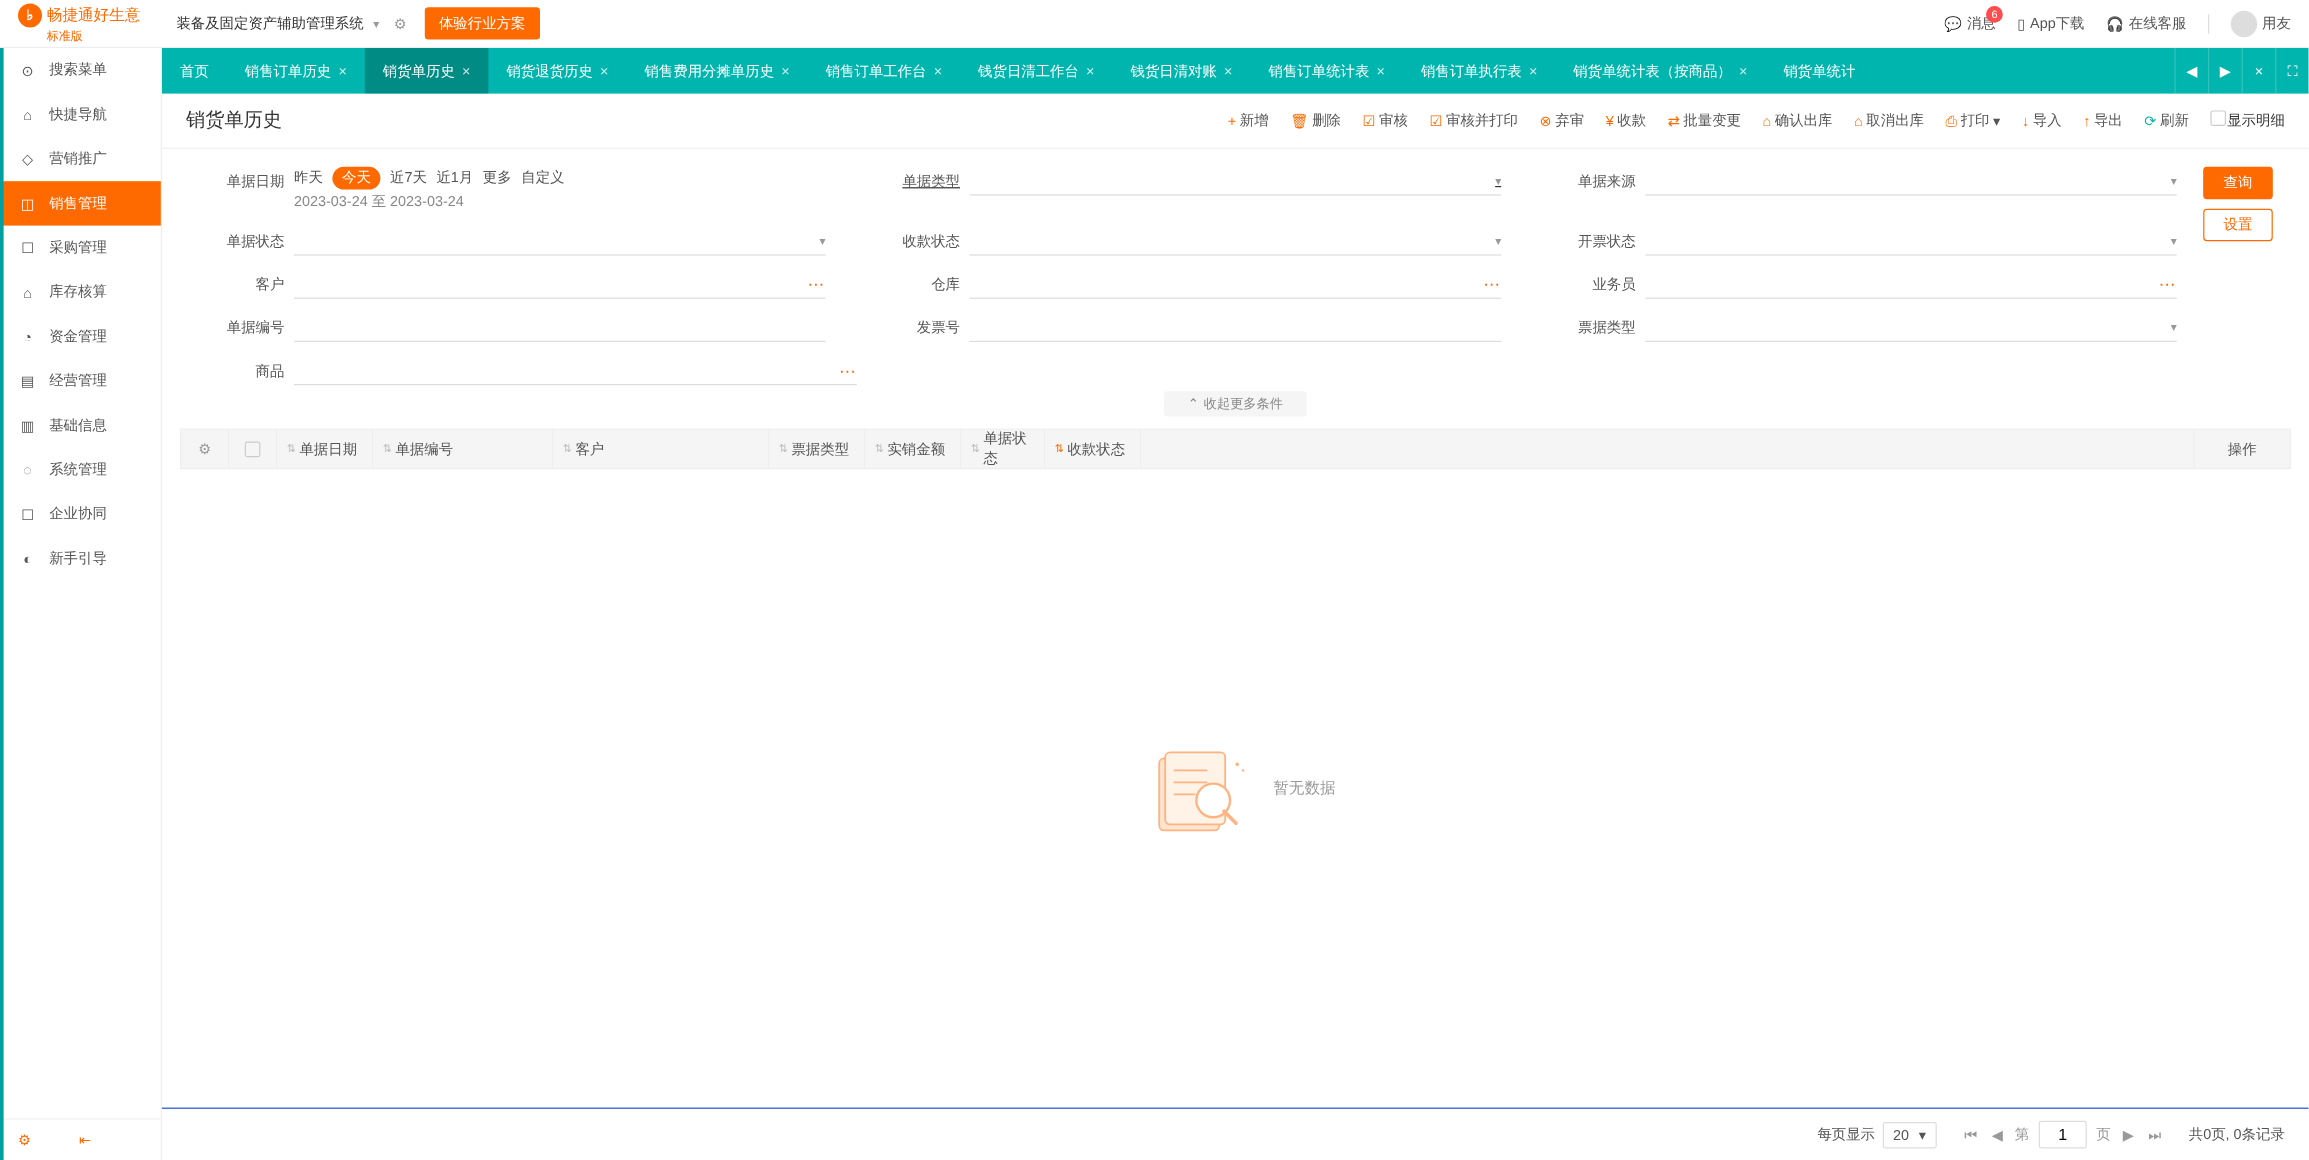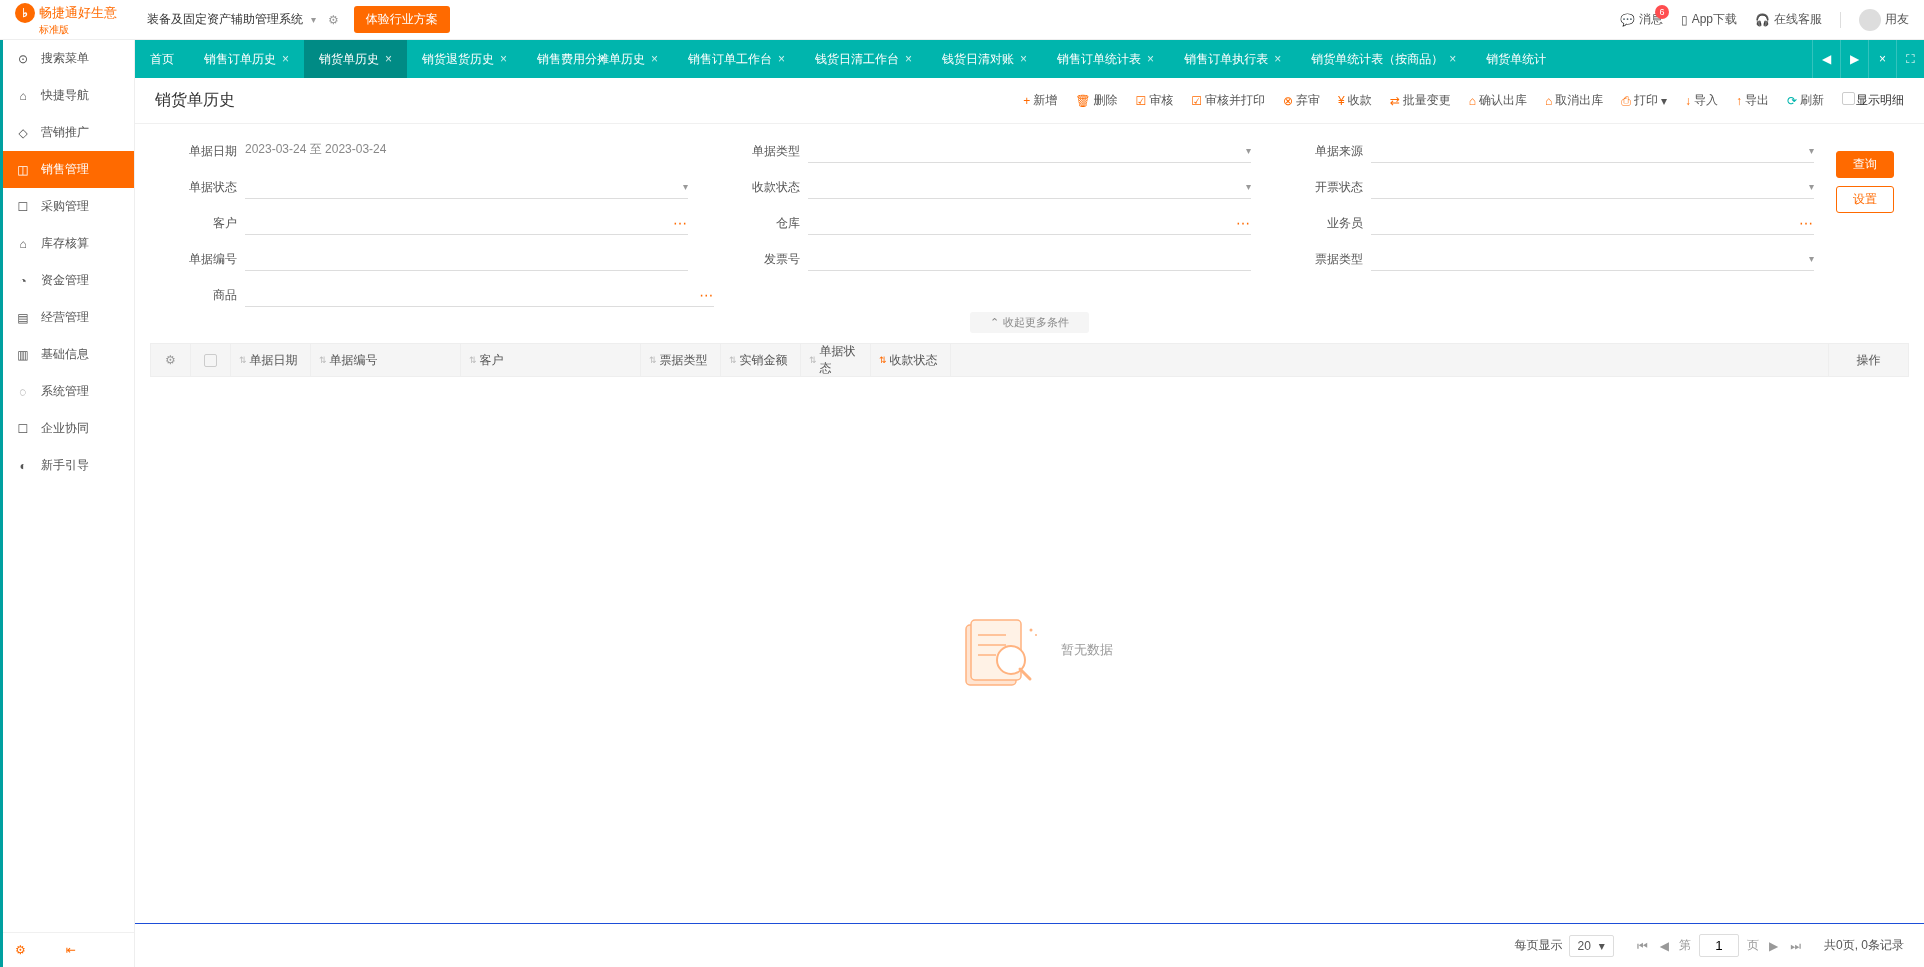--- a/index.html
+++ b/index.html
@@ -65,21 +65,21 @@
     .filter-group { display: flex; align-items: flex-start; flex: 1; }
     .filter-label { width: 80px; text-align: right; color: #555; padding-top: 4px; padding-right: 8px; }
     .filter-control { flex: 1; }
     .date-shortcuts { display: flex; gap: 8px; flex-wrap: wrap; align-items: center; }
     .date-shortcut { color: #555; cursor: pointer; font-size: 12px; }
     .date-shortcut.active { background: #ff6a00; color: #fff; padding: 1px 8px; border-radius: 10px; }
     .date-range { color: #888; font-size: 12px; margin-top: 2px; }
     .input-line { border-bottom: 1px solid #ddd; height: 24px; display: flex; align-items: center; justify-content: flex-end; position: relative; }
     .input-line .dropdown-arrow { color: #999; font-size: 10px; }
     .input-line .more-dots { color: #ff6a00; font-size: 14px; letter-spacing: 1px; }
-    .action-btns { position: absolute; right: 30px; top: 15px; display: flex; flex-direction: column; gap: 8px; margin-top: 12px; }
+    .action-btns { position: absolute; right: 30px; top: 15px; display: flex; flex-direction: column; gap: 8px; }
     .btn { padding: 4px 16px; border-radius: 3px; font-size: 12px; cursor: pointer; border: 1px solid; text-align: center; }
     .btn-primary { background: #ff6a00; color: #fff; border-color: #ff6a00; }
     .btn-outline { background: #fff; color: #ff6a00; border-color: #ff6a00; }
     
     .collapse-bar { text-align: center; padding: 5px 0; }
     .collapse-text { display: inline-flex; align-items: center; gap: 4px; color: #888; background: #f5f5f5; padding: 3px 20px; border-radius: 3px; cursor: pointer; font-size: 11px; }
     
     
     .table-area { flex: 1; padding: 0 15px; display: flex; flex-direction: column; overflow: hidden; }
     .table-header { display: flex; background: #f5f5f5; height: 34px; align-items: center; border: 1px solid #eee; }
@@ -328,24 +328,32 @@
     <div class="filter-area">
       <div class="action-btns">
         <button class="btn btn-primary">查询</button>
         <button class="btn btn-outline">设置</button>
       </div>
       <div class="filter-rows">
         <div class="filter-row">
           <div class="filter-group" style="flex:1;">
             <div class="filter-label">单据日期</div>
             <div class="filter-control">
+              <div class="date-shortcuts">
+                <span class="date-shortcut">昨天</span>
+                <span class="date-shortcut active">今天</span>
+                <span class="date-shortcut">近7天</span>
+                <span class="date-shortcut">近1月</span>
+                <span class="date-shortcut">更多</span>
+                <span class="date-shortcut">自定义</span>
+              </div>
               <div class="date-range">2023-03-24 至 2023-03-24</div>
             </div>
           </div>
-          <div class="filter-group" style="flex:1;">
+          <div class="filter-group" style="flex:1;text-decoration:underline;">
             <div class="filter-label">单据类型</div>
             <div class="filter-control">
                 <div class="input-line">
                   <span class="dropdown-arrow uicon">▾</span>
                 </div>
               </div>
           </div>
           <div class="filter-group" style="flex:1; margin-right:80px;">
             <div class="filter-label">单据来源</div>
             <div class="filter-control">

